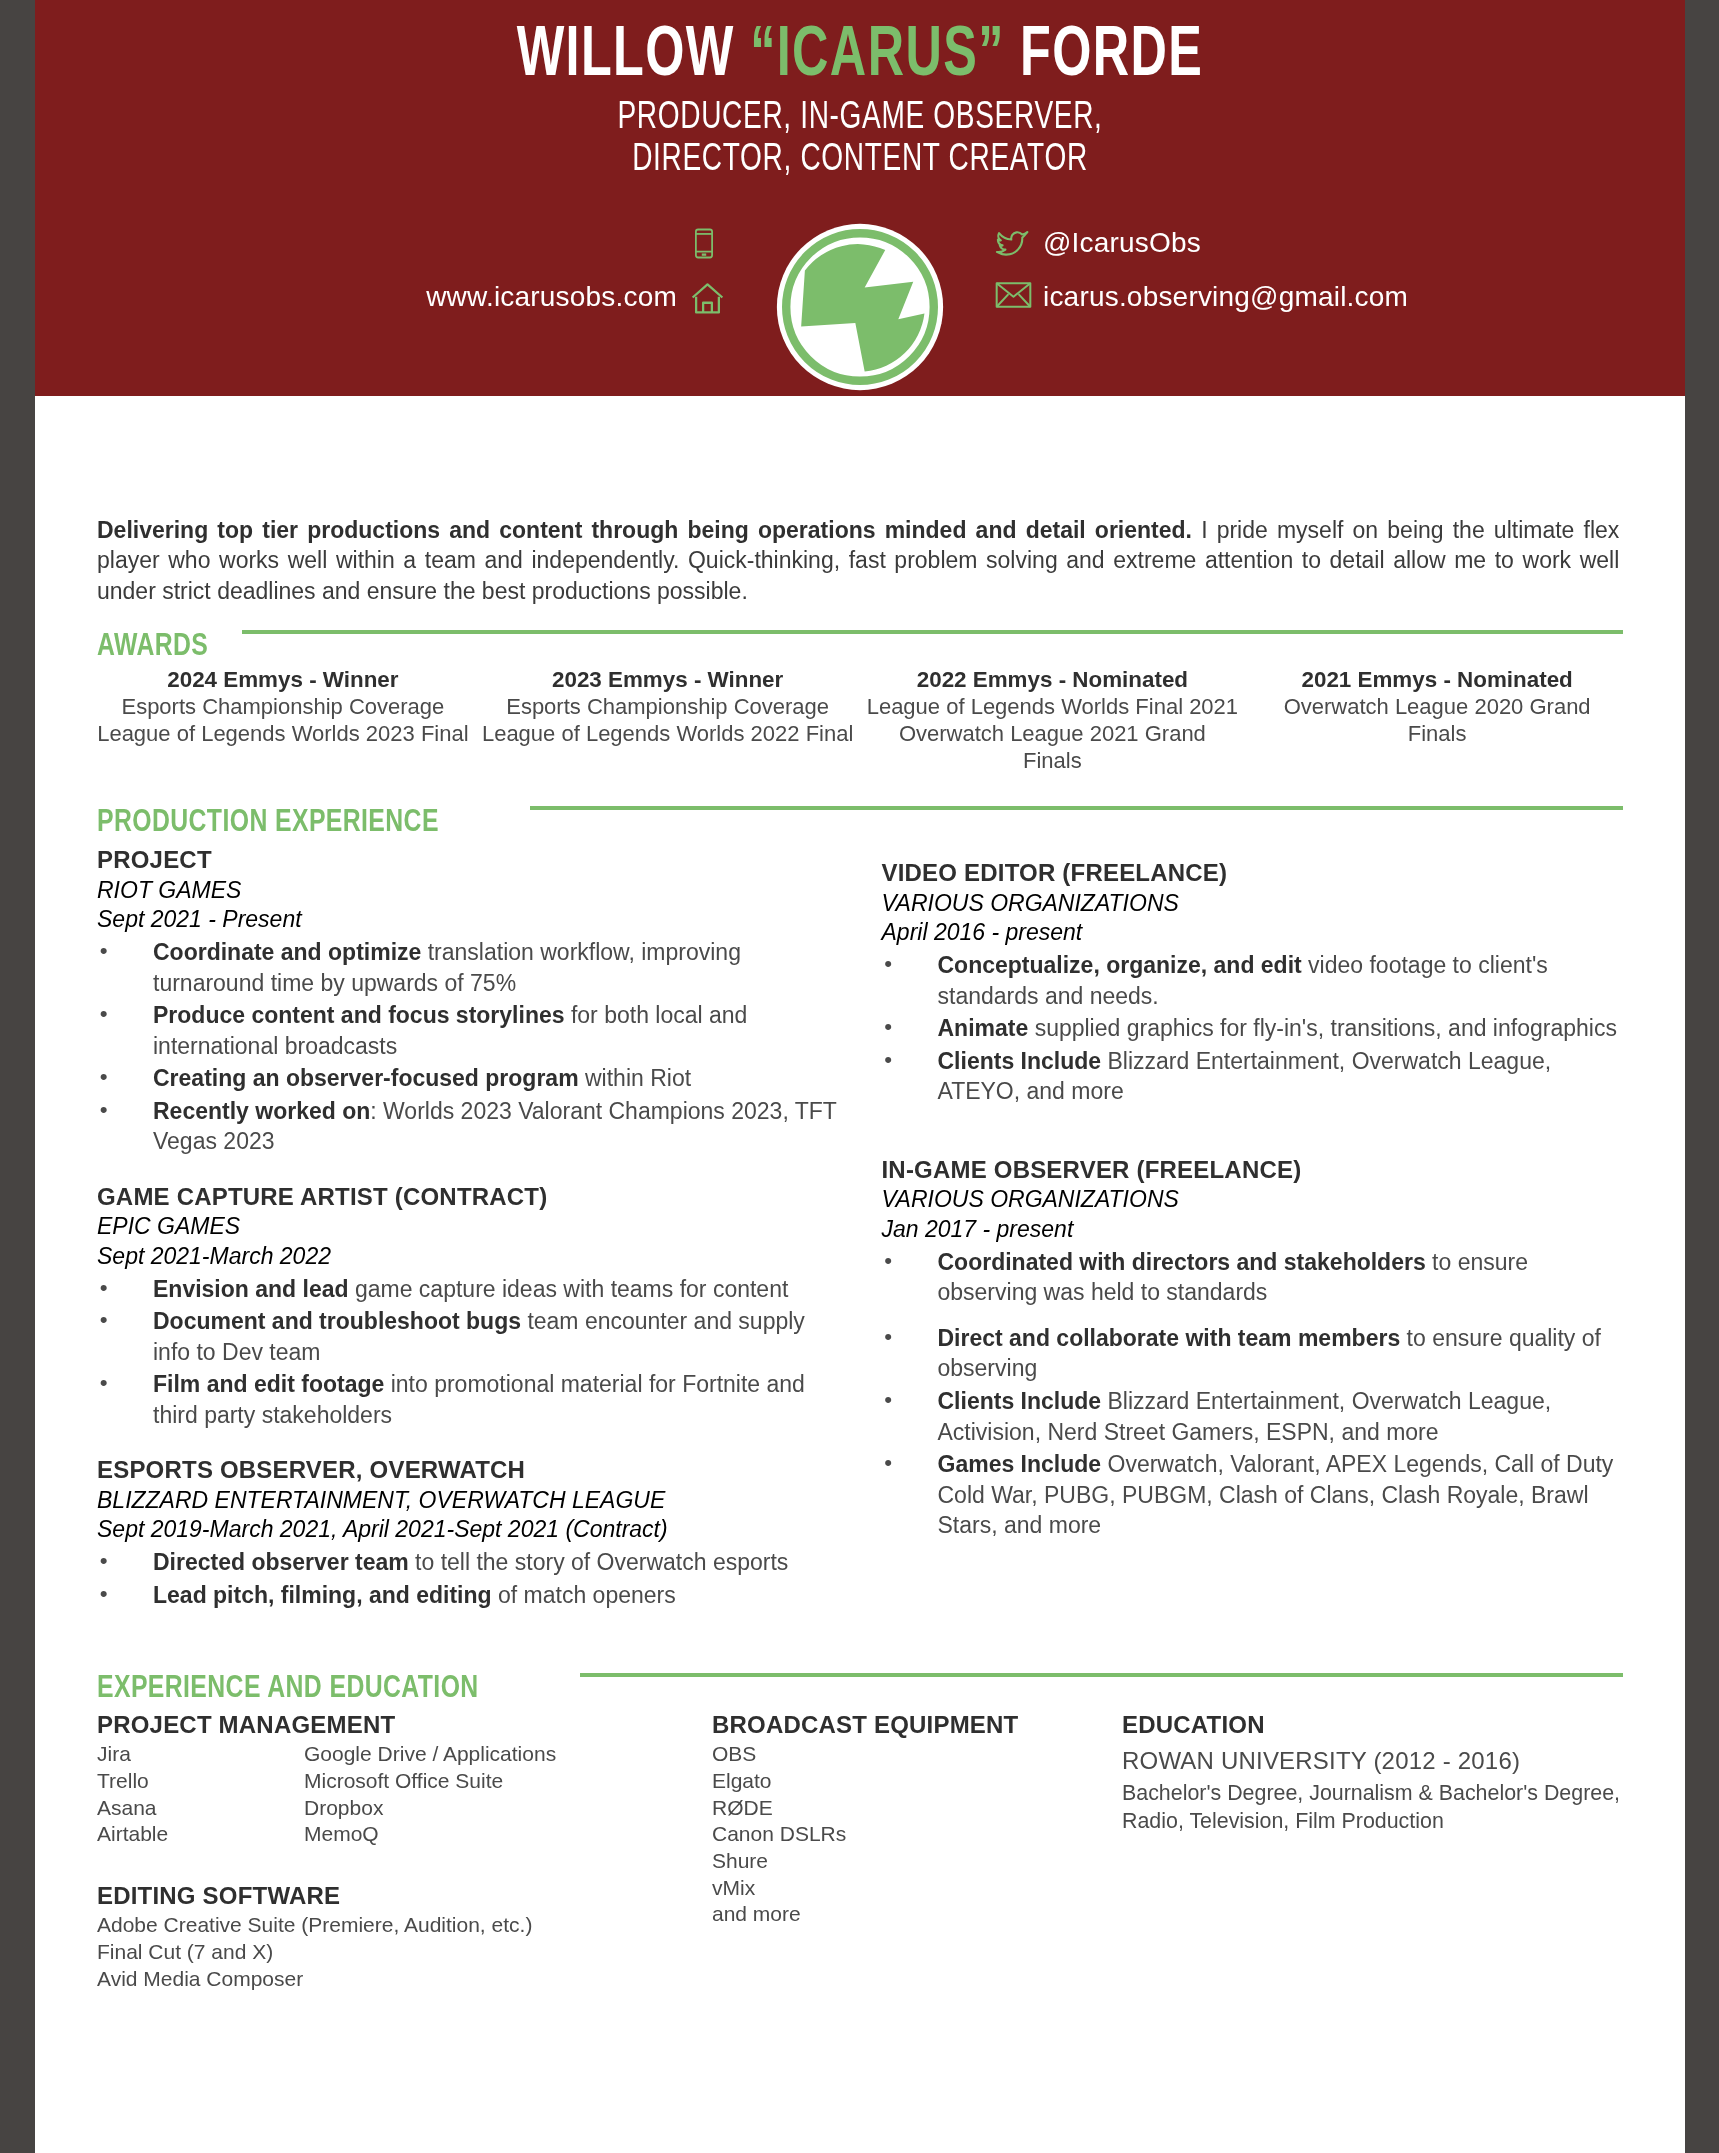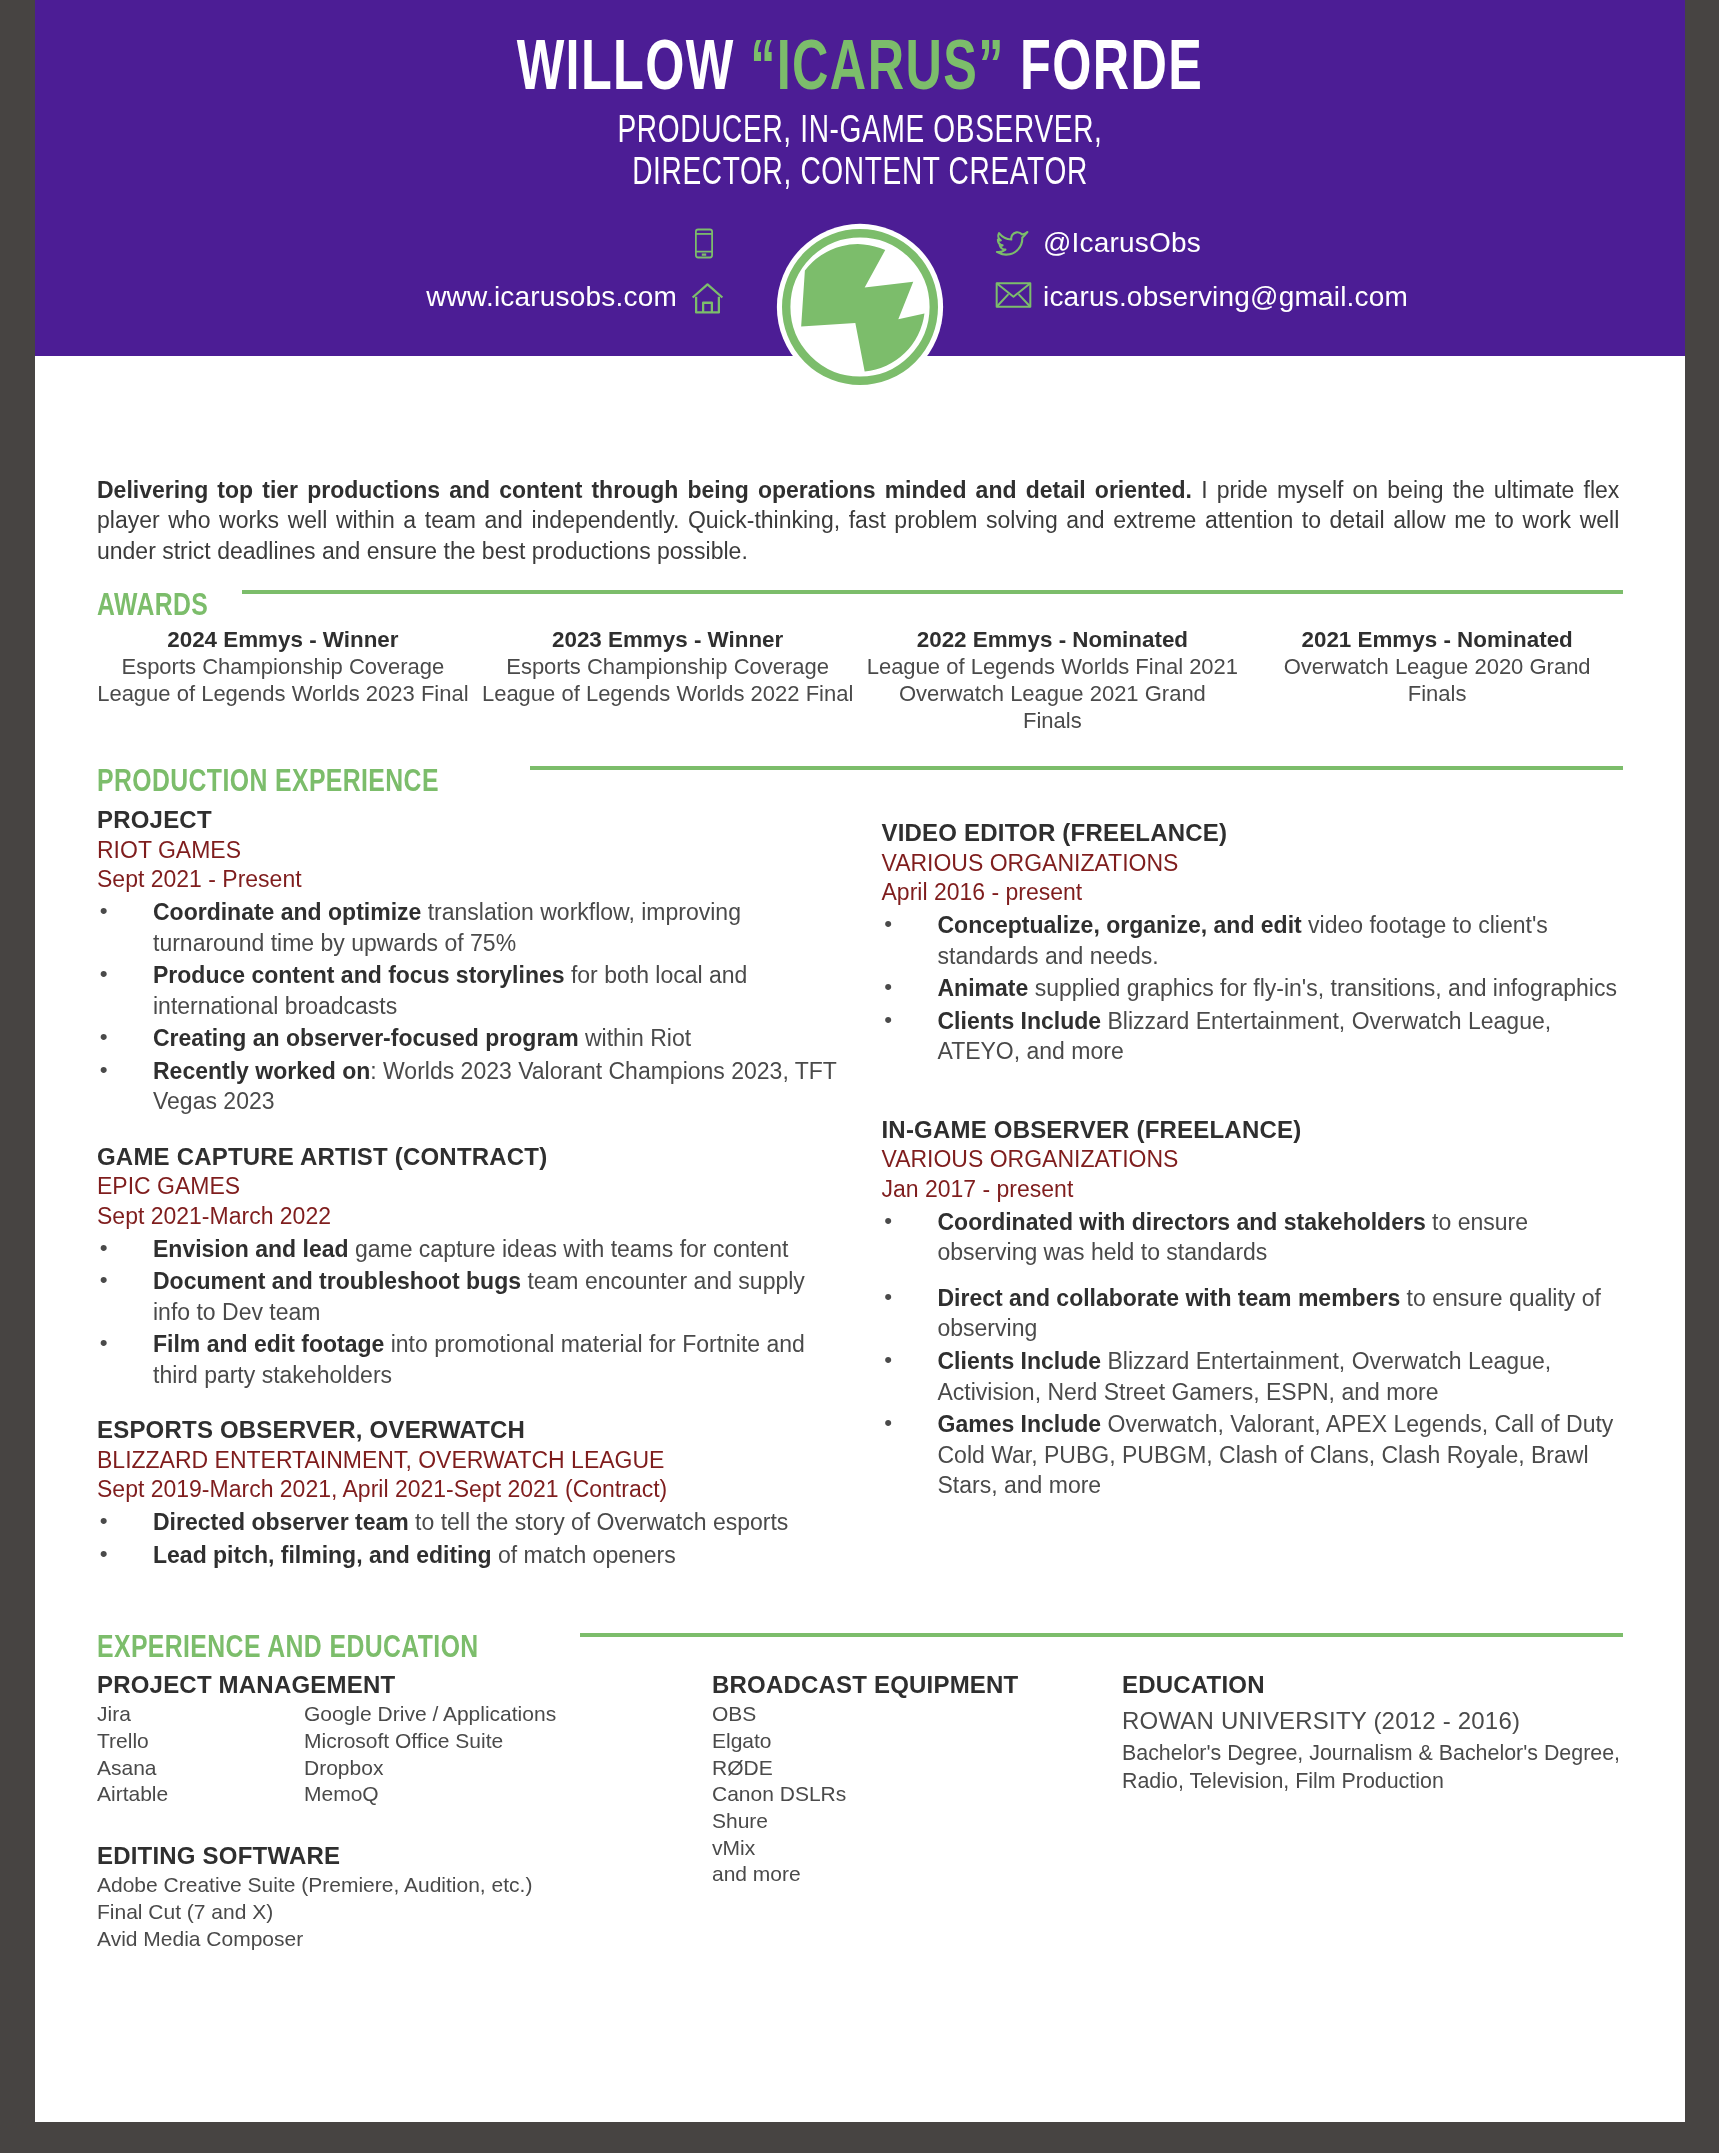--- a/index.html
+++ b/index.html
@@ -10,25 +10,25 @@
   }
   .page {
     position: relative;
     width: 1720px; height: 2153px;
     background: #474442;
     padding: 0 35px 32px 35px;
   }
   
   .header {
     position: relative;
-    height: 356px;
-    background: #4c1d95;
+    height: 396px;
+    background: #7f1d1d;
     color: #ffffff;
     text-align: center;
-    padding-top: 30px;
+    padding-top: 16px;
   }
   .name {
     font-size: 70px;
     font-weight: 700;
     letter-spacing: 1.9px;
     line-height: 1.0;
     transform: scaleX(0.72);
     transform-origin: center;
     white-space: nowrap;
   }
@@ -123,21 +123,21 @@
   
   .exp-cols { display: flex; gap: 43px; margin-top: 5.6px; }
   .exp-col { width: 50%; }
   .exp-col.right { padding-top: 13px; }
   .job { margin-bottom: 24px; }
   .job .role {
     font-size: 24px; font-weight: 700; color: #2f2f2f;
     letter-spacing: 0.2px; line-height: 1.3;
   }
   .job .org, .job .dates {
-    font-size: 23px; color: #7f1d1d; font-weight: 400; line-height: 1.28;
+    font-size: 23px; color: #000000; font-weight: 400; line-height: 1.28; font-style: italic;
   }
   ul.bullets { list-style: none; margin-top: 2.8px; }
   ul.bullets li {
     position: relative;
     padding-left: 56px;
     font-size: 23px;
     line-height: 1.33;
     color: #4a4a4a;
     margin-bottom: 1.9px;
   }

